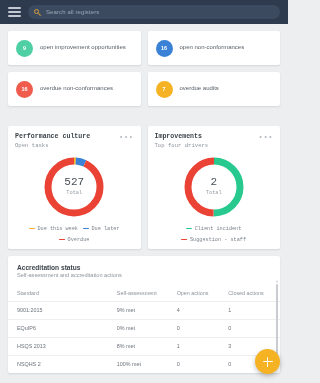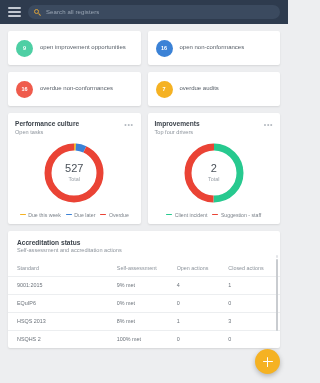--- a/index.html
+++ b/index.html
@@ -44,21 +44,21 @@
     box-shadow: 0 1px 2px rgba(0,0,0,.10);
   }
   .badge {
     width: 17px; height: 17px; border-radius: 50%; flex: none;
     display: flex; align-items: center; justify-content: center;
     color: #fff; font-size: 5.5px; font-weight: bold;
   }
   .stat-label { font-size: 6px; color: #555d66; line-height: 1.2; }
 
   
-  .charts { display: grid; grid-template-columns: 1fr 1fr; gap: 7px; margin-top: 7px; }
+  .charts { display: grid; grid-template-columns: 1fr 1fr; gap: 7px; margin-top: 20px; font-family: Liberation Mono, monospace; }
   .card {
     background: #fff; border-radius: 2px;
     box-shadow: 0 1px 2px rgba(0,0,0,.10);
     padding: 7px 7px 6px 7px; position: relative;
   }
   .card-title { font-size: 6.6px; font-weight: bold; color: #3c434b; }
   .card-sub { font-size: 5.6px; color: #8d949c; margin-top: 1.5px; }
   .dots {
     position: absolute; top: 8px; right: 7px;
     font-size: 7px; color: #b4bac1; letter-spacing: .6px; line-height: 1; cursor: pointer;

